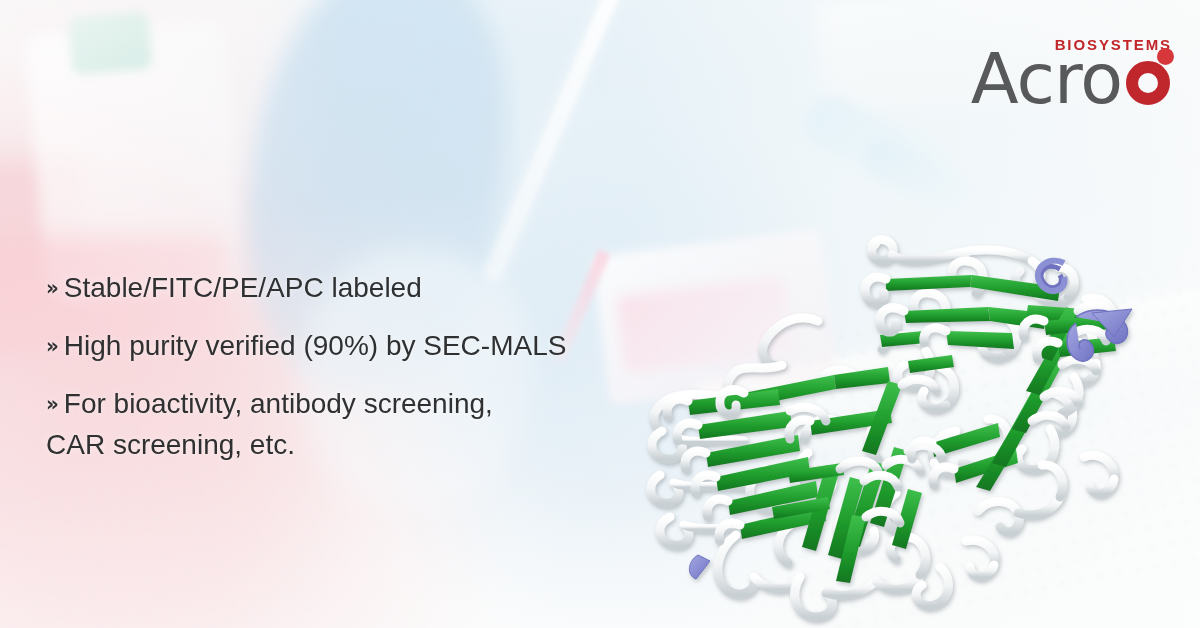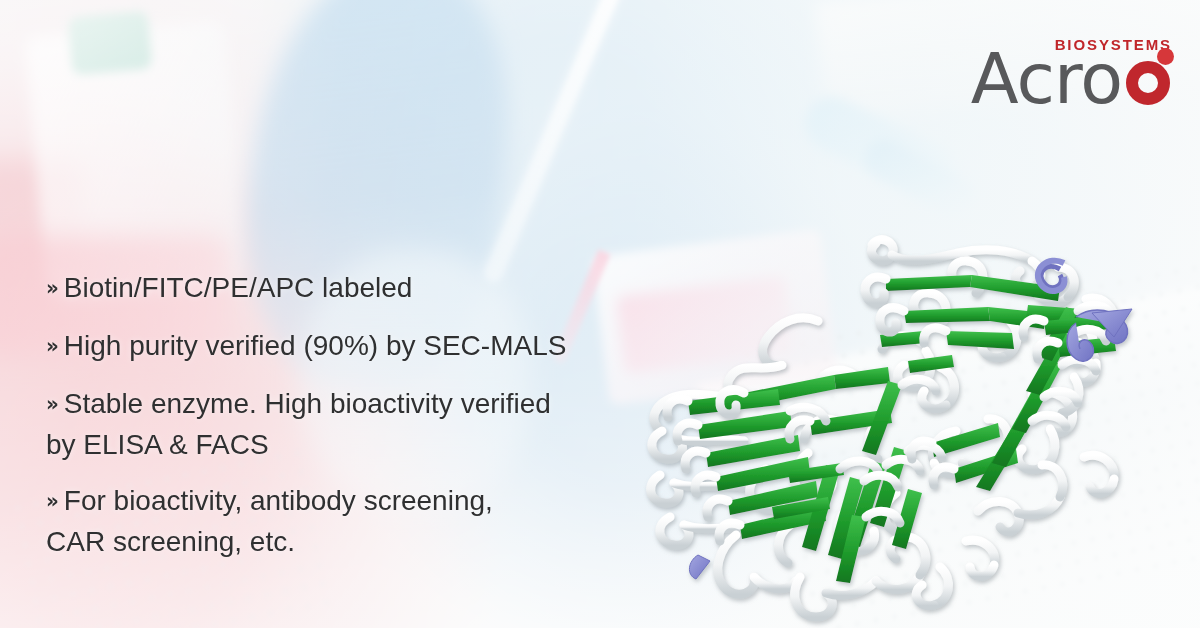--- a/index.html
+++ b/index.html
@@ -404,28 +404,24 @@
       <div class="logo-ring"></div>
       <div class="logo-dot"></div>
     </div>
   </div>
 
   <div class="title">
   </div>
 
   <div class="bullets">
     <div class="bullet">
-      <span class="chev">»</span><span>Biotin/FITC/PE/APC labeled</span>
+      <span class="chev">»</span><span>Stable/FITC/PE/APC labeled</span>
     </div>
     <div class="bullet">
       <span class="chev">»</span><span>High purity verified (90%) by SEC-MALS</span>
-    </div>
-    <div class="bullet">
-      <span class="chev">»</span><span>Stable enzyme. High bioactivity verified</span>
-      <span class="line2">by ELISA &amp; FACS</span>
     </div>
     <div class="bullet">
       <span class="chev">»</span><span>For bioactivity, antibody screening,</span>
       <span class="line2">CAR screening, etc.</span>
     </div>
   </div>
 
 </div>
 
 </body></html>

